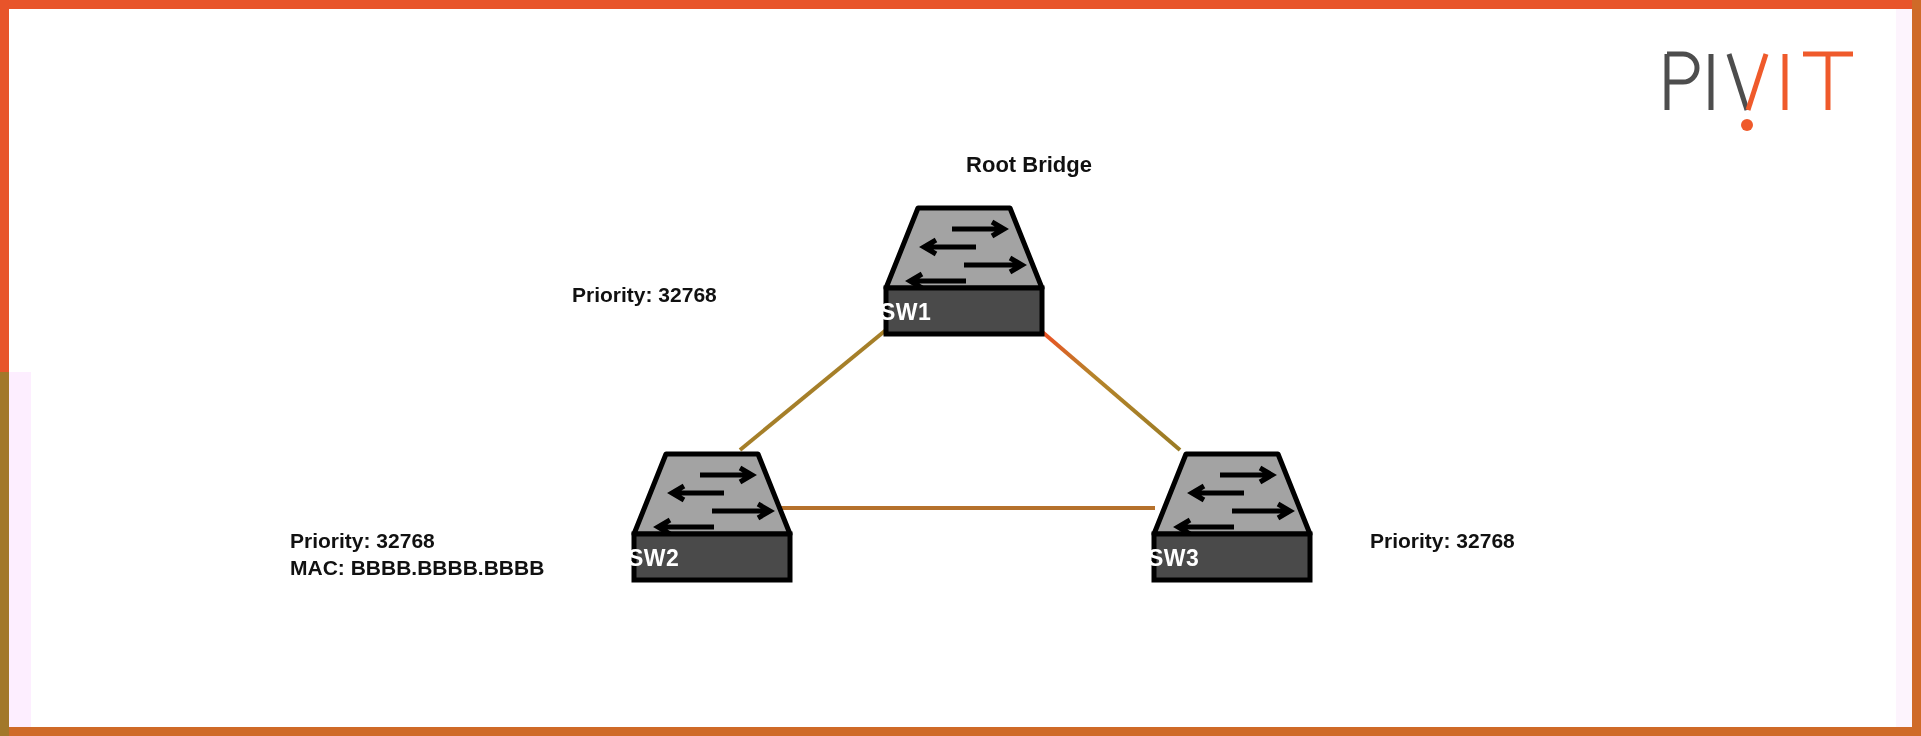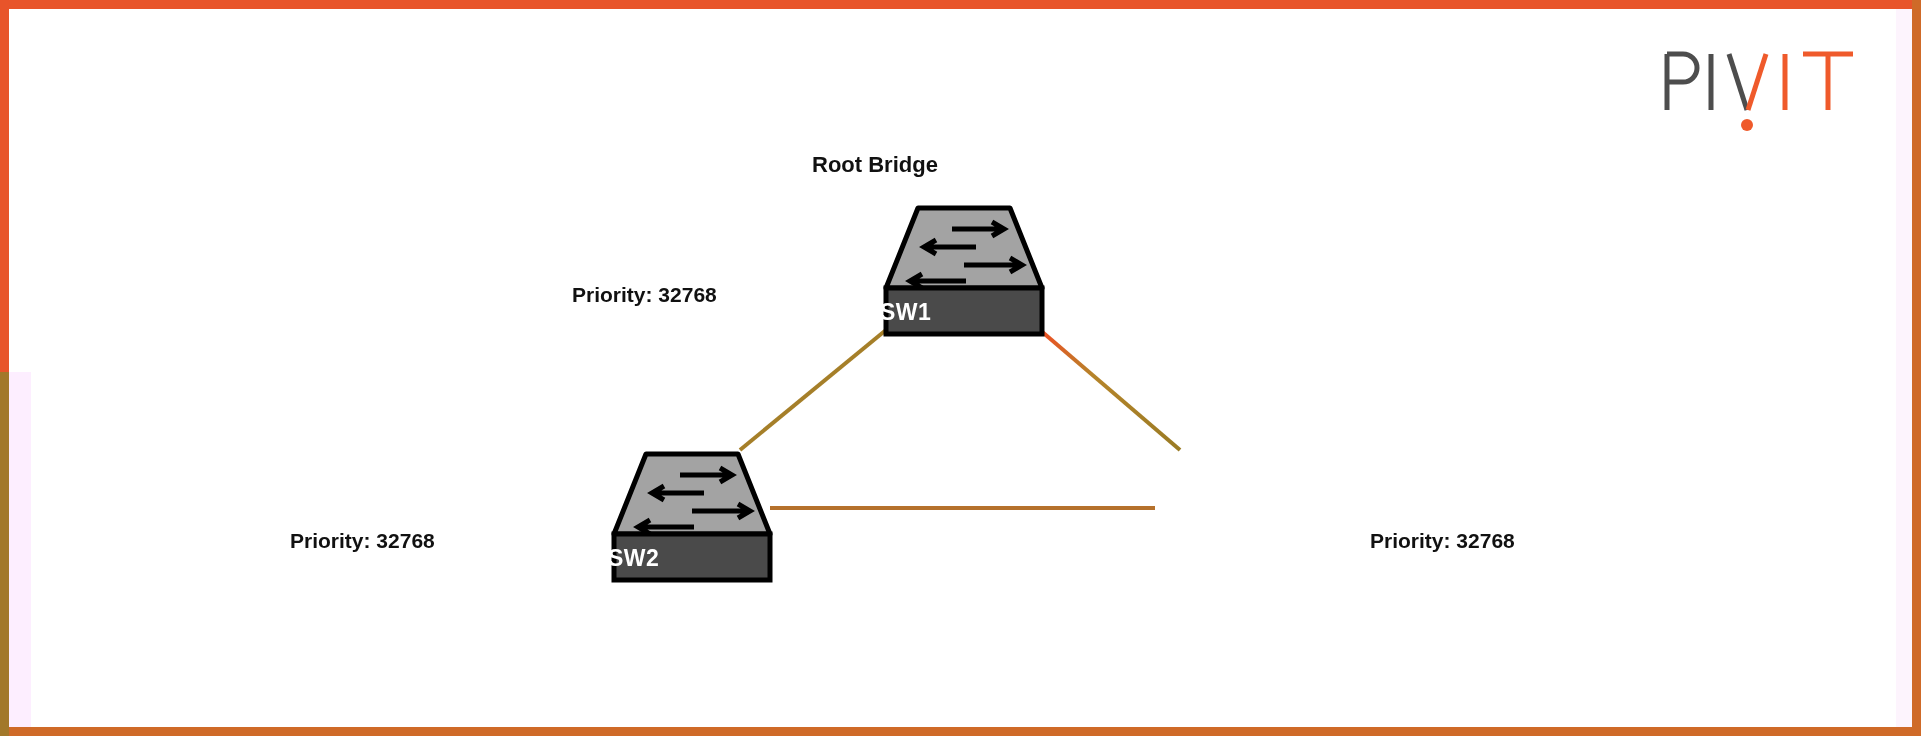--- a/index.html
+++ b/index.html
@@ -98,21 +98,21 @@
     white-space: nowrap;
   }
   .annotation .ann-line { display: block; }
 
   .node-title {
     position: absolute;
     font-size: 22px;
     font-weight: bold;
     color: #111111;
     white-space: nowrap;
-    text-align: left;
+    text-align: right;
   }
 
   
   #brand-logo {
     position: absolute;
     top: 48px;
     right: 58px;
     width: 200px;
     height: 86px;
   }
@@ -177,36 +177,50 @@
       </g>
       <rect x="6" y="86" width="156" height="46" fill="#4a4a4a" stroke="#000000" stroke-width="5"></rect>
     </svg>
     <span class="switch-label-text">SW1</span>
   </div>
 
   <div class="annotation" style="left: 572px; top: 282px; text-align: left;">
     <span class="ann-line">Priority: 32768</span>
   </div>
 
-  <div class="switch-node" style="left: 608px; top: 448px;">
+  <div class="switch-node" style="left: 628px; top: 448px;">
     <svg class="switch-graphic" viewBox="0 0 168 138" xmlns="http://www.w3.org/2000/svg">
       <polygon points="38,6 130,6 162,86 6,86" fill="#a3a3a3" stroke="#000000" stroke-width="5" stroke-linejoin="round"></polygon>
       <g stroke="#000000" stroke-width="5" fill="none">
         <path d="M72,27 L122,27 M112,20 L124,27 L112,34"></path>
         <path d="M96,45 L46,45 M56,38 L44,45 L56,52"></path>
         <path d="M84,63 L140,63 M130,56 L142,63 L130,70"></path>
         <path d="M86,79 L32,79 M42,72 L30,79 L42,86"></path>
       </g>
       <rect x="6" y="86" width="156" height="46" fill="#4a4a4a" stroke="#000000" stroke-width="5"></rect>
     </svg>
     <span class="switch-label-text">SW2</span>
   </div>
 
   <div class="annotation" style="left: 290px; top: 528px; text-align: left;">
     <span class="ann-line">Priority: 32768</span>
-  </div>
-
+    <span class="ann-line">MAC: BBBB.BBBB.BBBB</span>
+  </div>
+
+  <div class="switch-node" style="left: 1148px; top: 448px;">
+    <svg class="switch-graphic" viewBox="0 0 168 138" xmlns="http://www.w3.org/2000/svg">
+      <polygon points="38,6 130,6 162,86 6,86" fill="#a3a3a3" stroke="#000000" stroke-width="5" stroke-linejoin="round"></polygon>
+      <g stroke="#000000" stroke-width="5" fill="none">
+        <path d="M72,27 L122,27 M112,20 L124,27 L112,34"></path>
+        <path d="M96,45 L46,45 M56,38 L44,45 L56,52"></path>
+        <path d="M84,63 L140,63 M130,56 L142,63 L130,70"></path>
+        <path d="M86,79 L32,79 M42,72 L30,79 L42,86"></path>
+      </g>
+      <rect x="6" y="86" width="156" height="46" fill="#4a4a4a" stroke="#000000" stroke-width="5"></rect>
+    </svg>
+    <span class="switch-label-text">SW3</span>
+  </div>
 
   <div class="annotation" style="left: 1370px; top: 528px; text-align: left;">
     <span class="ann-line">Priority: 32768</span>
   </div>
 
 </div>
 
 </body></html>

